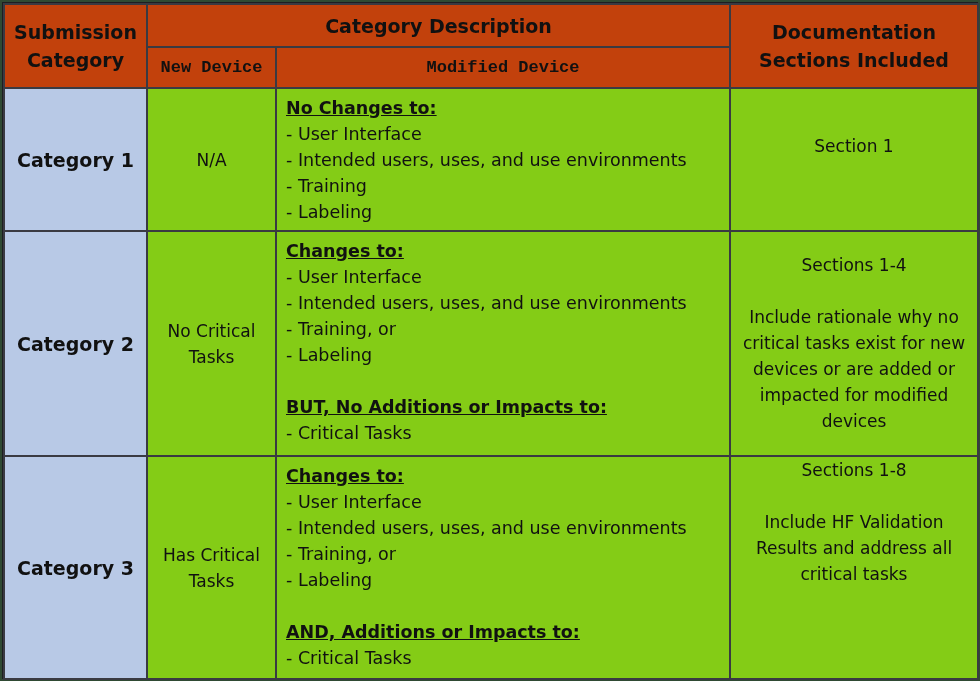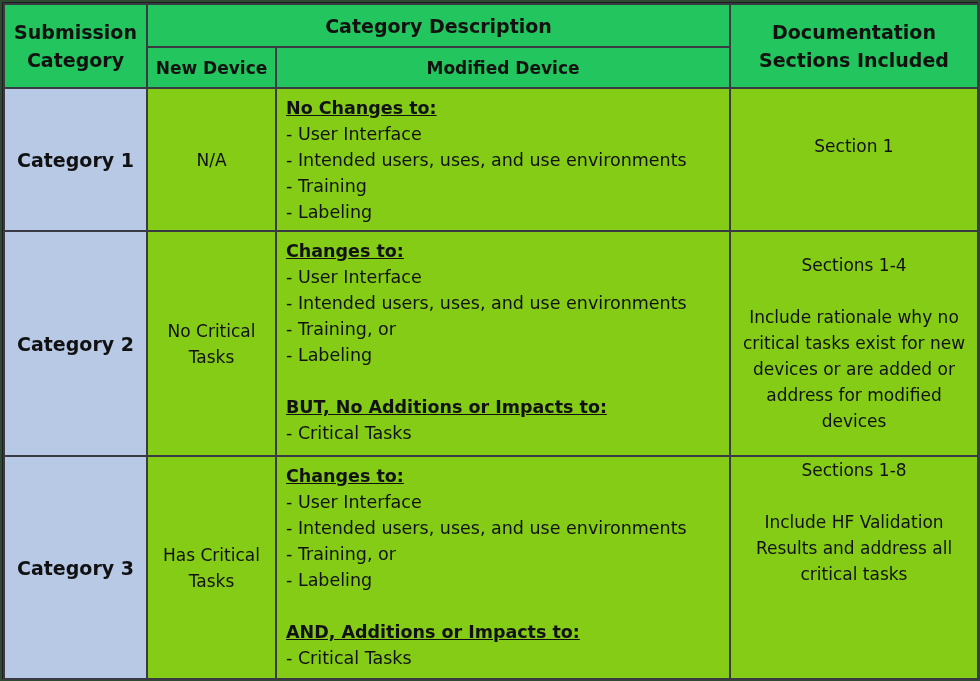--- a/index.html
+++ b/index.html
@@ -18,25 +18,25 @@
       border-collapse: collapse;
       table-layout: fixed;
       width: 974px; height: 675px;
     }
     td, th {
       border: 2px solid #3a3a42;
       padding: 0;
       vertical-align: middle;
       text-align: center;
     }
-    .hdr { background: #22c55e; font-weight: bold; }
+    .hdr { background: #c2410c; font-weight: bold; }
     .cat { background: #b8c9e6; font-weight: bold; font-size: 19px; text-align: center; }
     .body { background: #84cc16; }
     .h-top { font-size: 19px; line-height: 28px; }
-    .h-sub { font-size: 17px; }
+    .h-sub { font-size: 17px; font-family: Liberation Mono, monospace; }
     .cell-txt { font-size: 17px; line-height: 26px; }
     .desc { text-align: left; vertical-align: top; padding: 6px 0 0 9px; font-size: 17.5px; line-height: 26px; }
     .desc .heading { font-weight: bold; text-decoration: underline; }
     .desc .gap { height: 26px; }
     .doc { font-size: 17px; line-height: 26px; padding: 0 6px; margin-left: 24px; }
     .doc .gap { height: 26px; }
     .doc-top { vertical-align: top; padding-top: 20px; }
   </style>
 </head>
 <body>
@@ -98,21 +98,21 @@
       <div class="gap"></div>
       <div class="heading">BUT, No Additions or Impacts to:</div>
       <div>- Critical Tasks</div>
     </td>
     <td class="body doc doc-top">
       <div>Sections 1-4</div>
       <div class="gap"></div>
       <div>Include rationale why no</div>
       <div>critical tasks exist for new</div>
       <div>devices or are added or</div>
-      <div>address for modified</div>
+      <div>impacted for modified</div>
       <div>devices</div>
     </td>
   </tr>
 
   <tr style="height:223px">
     <td class="cat">Category 3</td>
     <td class="body cell-txt">
       <div>Has Critical</div>
       <div>Tasks</div>
     </td>

